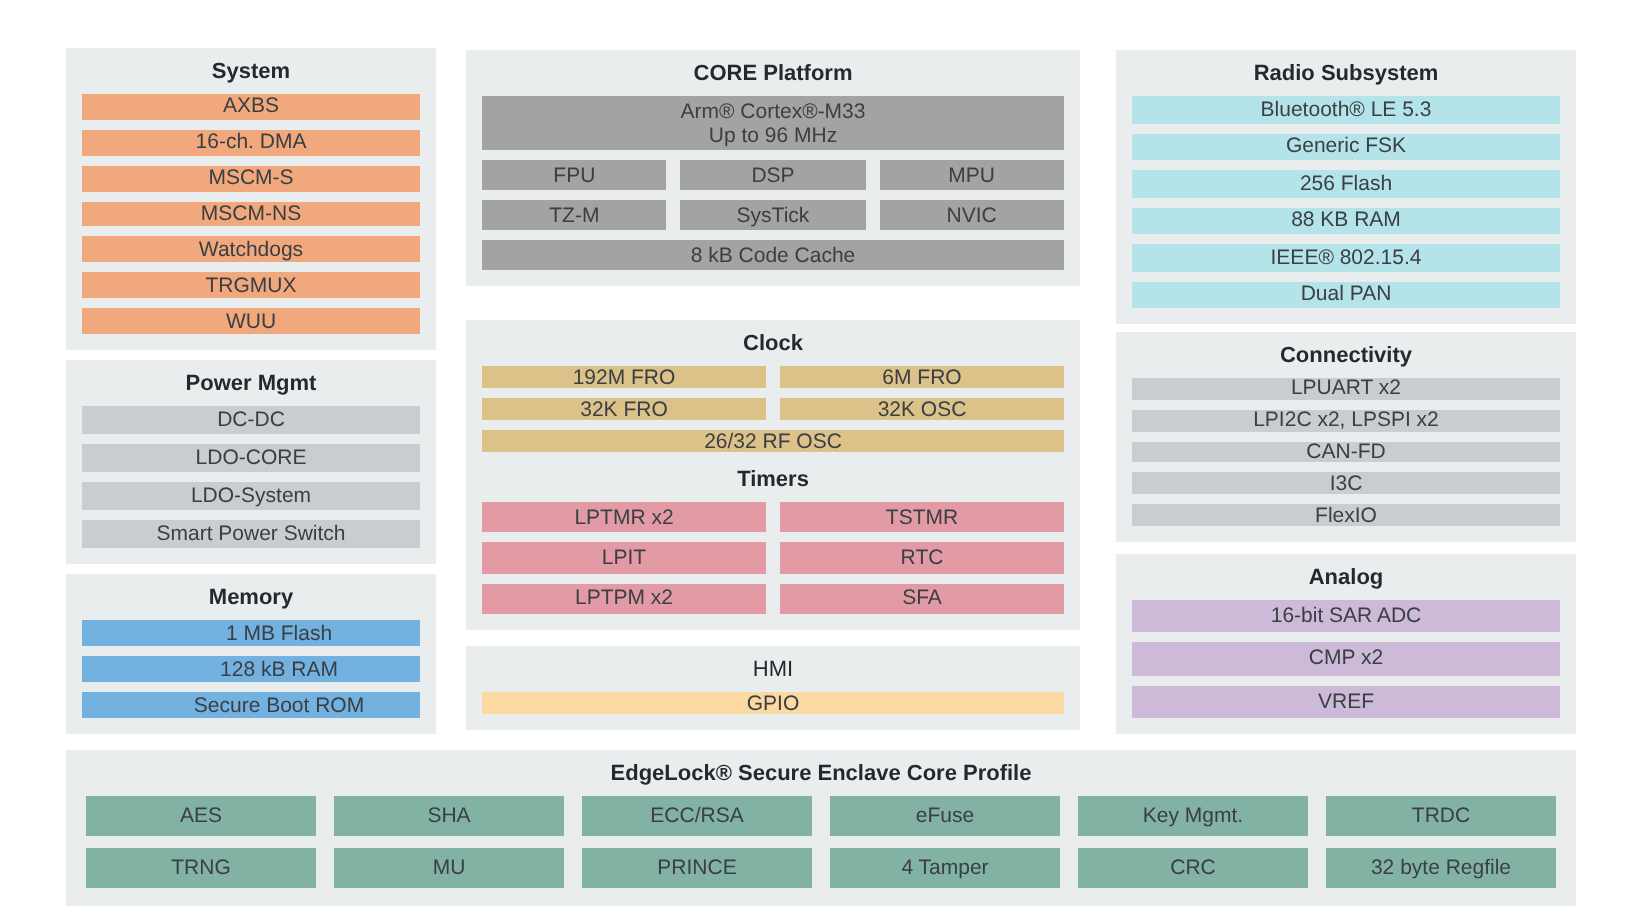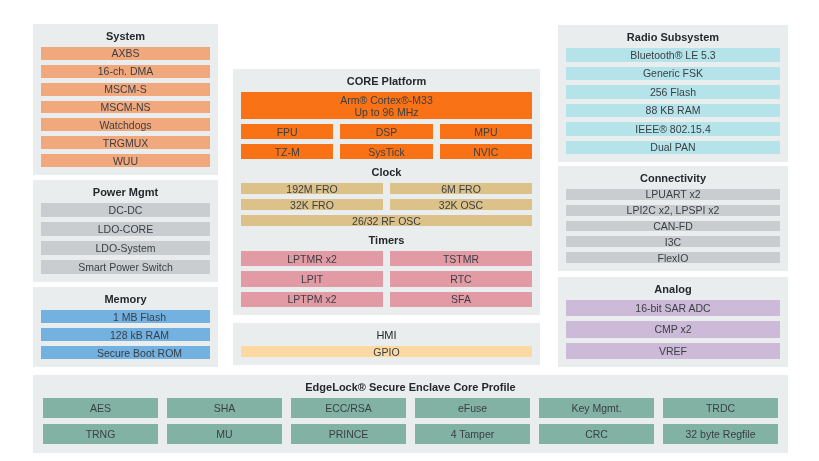--- a/index.html
+++ b/index.html
@@ -22,33 +22,33 @@
   .row.tall{flex:1.8 1 0;}
   .block{
     flex:1 1 0;display:flex;flex-direction:column;align-items:center;justify-content:center;
     font-size:10.5px;color:#3a3f44;text-align:center;line-height:12px;min-height:0;
     white-space:nowrap;
   }
   
   .c-system{background:#F1A87D;}
   .c-gray{background:#C9CDCF;}
   .c-memory{background:#72B1E0;padding-left:28px;}
-  .c-core{background:#f97316;text-align:center;}
+  .c-core{background:#a3a3a3;text-align:center;}
   .c-clock{background:#DCC189;}
   .c-timers{background:#E29BA5;}
   .c-hmi{background:#FBD9A0;}
   .c-radio{background:#B5E3EA;}
   .c-analog{background:#CCBAD8;}
   .c-secure{background:#82B2A4;}
 
   
   #p-system{left:33px;top:24px;width:185px;height:151px;}
   #p-power{left:33px;top:180px;width:185px;height:102px;}
   #p-memory{left:33px;top:287px;width:185px;height:80px;}
-  #p-core{left:233px;top:25px;width:307px;height:118px;margin-top:44px;}
+  #p-core{left:233px;top:25px;width:307px;height:118px;}
   #p-clock{left:233px;top:160px;width:307px;height:74px;}
   #p-timers{left:233px;top:228px;width:307px;height:87px;}
   #p-hmi{left:233px;top:323px;width:307px;height:42px;}
   #p-radio{left:558px;top:25px;width:230px;height:137px;}
   #p-conn{left:558px;top:166px;width:230px;height:105px;}
   #p-analog{left:558px;top:277px;width:230px;height:90px;}
   #p-secure{left:33px;top:375px;width:755px;height:78px;padding:5px 10px 9px 10px;}
   #p-secure .row{gap:9px;}
   #p-secure .rows{gap:6px;}
 </style>

